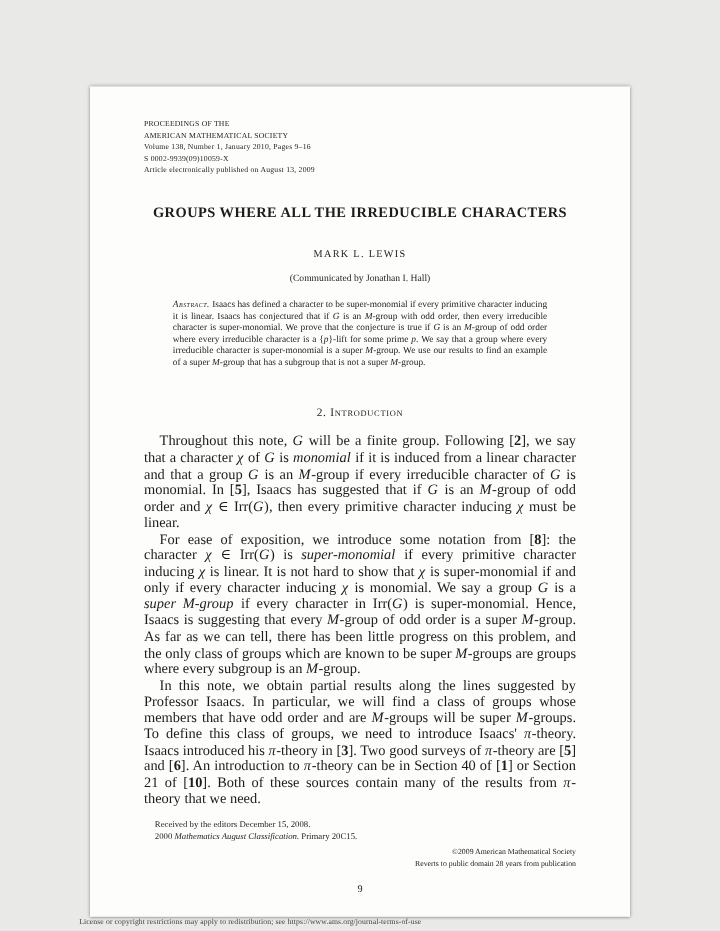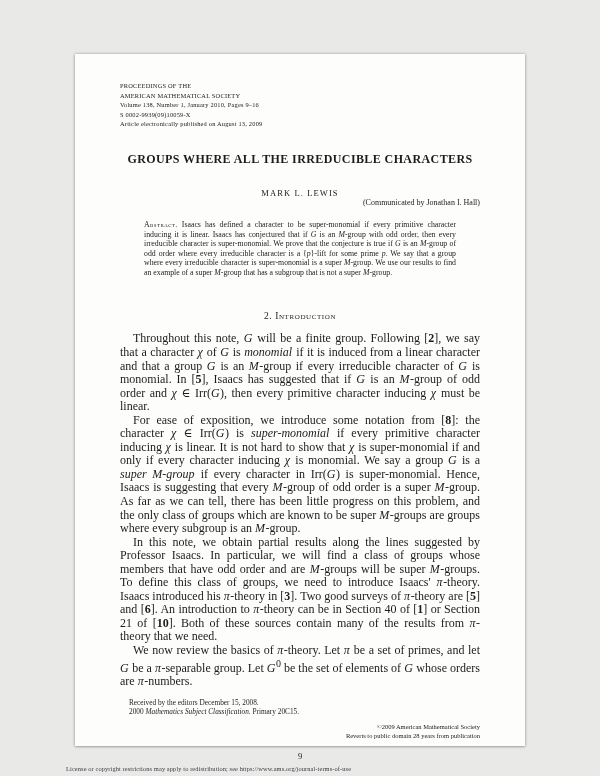--- a/index.html
+++ b/index.html
@@ -12,47 +12,47 @@
   .canvas {
     position: relative;
     width: 600px;
     height: 776px;
     background: #e9e9e8;
     overflow: hidden;
   }
   .page {
     position: absolute;
     left: 75px;
-    top: 54px;
+    top: 72px;
     width: 450px;
     height: 692px;
     background: #fdfdfc;
     box-shadow: 0 0 3px rgba(0,0,0,0.30), 0 1px 2px rgba(0,0,0,0.18);
     padding: 27px 45px 0 45px;
   }
   .jheader { font-size: 6.4px; line-height: 1.5; letter-spacing: 0.2px; color: #222; }
   .title {
     margin-top: 22px;
     text-align: center;
     font-size: 12px;
     font-weight: bold;
     line-height: 1.45;
     letter-spacing: 0.4px;
   }
   .title span { display: block; }
   .author { margin-top: 20px; text-align: center; font-size: 8.5px; letter-spacing: 1.1px; }
-  .comm { margin-top: 0; text-align: right; font-size: 8px; }
+  .comm { margin-top: 11px; text-align: center; font-size: 8px; }
   .abstract {
     margin: 13px 24px 0 24px;
     font-size: 7.8px;
     line-height: 1.22;
     text-align: justify;
     color: #222;
   }
-  .abstract .sc { font-variant: small-caps; letter-spacing: 0.4px; }
+  .abstract .sc { font-variant: small-caps; letter-spacing: 0.4px; font-style: italic; }
   .secheading {
     margin-top: 34px;
     text-align: center;
     font-size: 9.5px;
     font-variant: small-caps;
     letter-spacing: 0.6px;
   }
   .bodytext { margin-top: 11px; font-size: 12px; line-height: 1.13; text-align: justify; }
   .bodytext p { text-indent: 13px; }
   .bodytext i { padding-right: 0.5px; }
@@ -92,26 +92,25 @@
     <div class="comm">(Communicated by Jonathan I. Hall)</div>
 
     <p class="abstract"><span class="sc">Abstract.</span> <span>Isaacs has defined a character to be super-monomial if every primitive character inducing it is linear. Isaacs has conjectured that if <i>G</i> is an <i>M</i>-group with odd order, then every irreducible character is super-monomial. We prove that the conjecture is true if <i>G</i> is an <i>M</i>-group of odd order where every irreducible character is a {<i>p</i>}-lift for some prime <i>p</i>. We say that a group where every irreducible character is super-monomial is a super <i>M</i>-group. We use our results to find an example of a super <i>M</i>-group that has a subgroup that is not a super <i>M</i>-group.</span></p>
 
     <div class="secheading">2. Introduction</div>
 
     <section class="bodytext">
       <p>Throughout this note, <i>G</i> will be a finite group. Following [<b>2</b>], we say that a character <i>χ</i> of <i>G</i> is <i>monomial</i> if it is induced from a linear character and that a group <i>G</i> is an <i>M</i>-group if every irreducible character of <i>G</i> is monomial. In [<b>5</b>], Isaacs has suggested that if <i>G</i> is an <i>M</i>-group of odd order and <i>χ</i> ∈ Irr(<i>G</i>), then every primitive character inducing <i>χ</i> must be linear.</p>
       <p>For ease of exposition, we introduce some notation from [<b>8</b>]: the character <i>χ</i> ∈ Irr(<i>G</i>) is <i>super-monomial</i> if every primitive character inducing <i>χ</i> is linear. It is not hard to show that <i>χ</i> is super-monomial if and only if every character inducing <i>χ</i> is monomial. We say a group <i>G</i> is a <i>super M-group</i> if every character in Irr(<i>G</i>) is super-monomial. Hence, Isaacs is suggesting that every <i>M</i>-group of odd order is a super <i>M</i>-group. As far as we can tell, there has been little progress on this problem, and the only class of groups which are known to be super <i>M</i>-groups are groups where every subgroup is an <i>M</i>-group.</p>
       <p>In this note, we obtain partial results along the lines suggested by Professor Isaacs. In particular, we will find a class of groups whose members that have odd order and are <i>M</i>-groups will be super <i>M</i>-groups. To define this class of groups, we need to introduce Isaacs' <i>π</i>-theory. Isaacs introduced his <i>π</i>-theory in [<b>3</b>]. Two good surveys of <i>π</i>-theory are [<b>5</b>] and [<b>6</b>]. An introduction to <i>π</i>-theory can be in Section 40 of [<b>1</b>] or Section 21 of [<b>10</b>]. Both of these sources contain many of the results from <i>π</i>-theory that we need.</p>
-      <p>We now review the basics of <i>π</i>-theory. Let <i>π</i> be a set of primes, and let <i>G</i> be a <i>π</i>-separable group. Let <i>G</i><sup>0</sup> be the set of elements of <i>G</i> whose orders are <i>π</i>-numbers.</p>
     </section>
 
     <div class="fnotes">
       <div>Received by the editors December 15, 2008.</div>
-      <div>2000 <i>Mathematics Subject Classification.</i> Primary 20C15.</div>
+      <div>2000 <i>Mathematics August Classification.</i> Primary 20C15.</div>
     </div>
 
     <div class="copyright">
       <div>©2009 American Mathematical Society</div>
       <div>Reverts to public domain 28 years from publication</div>
     </div>
 
     <div class="pagenum">9</div>
 
   </div>

